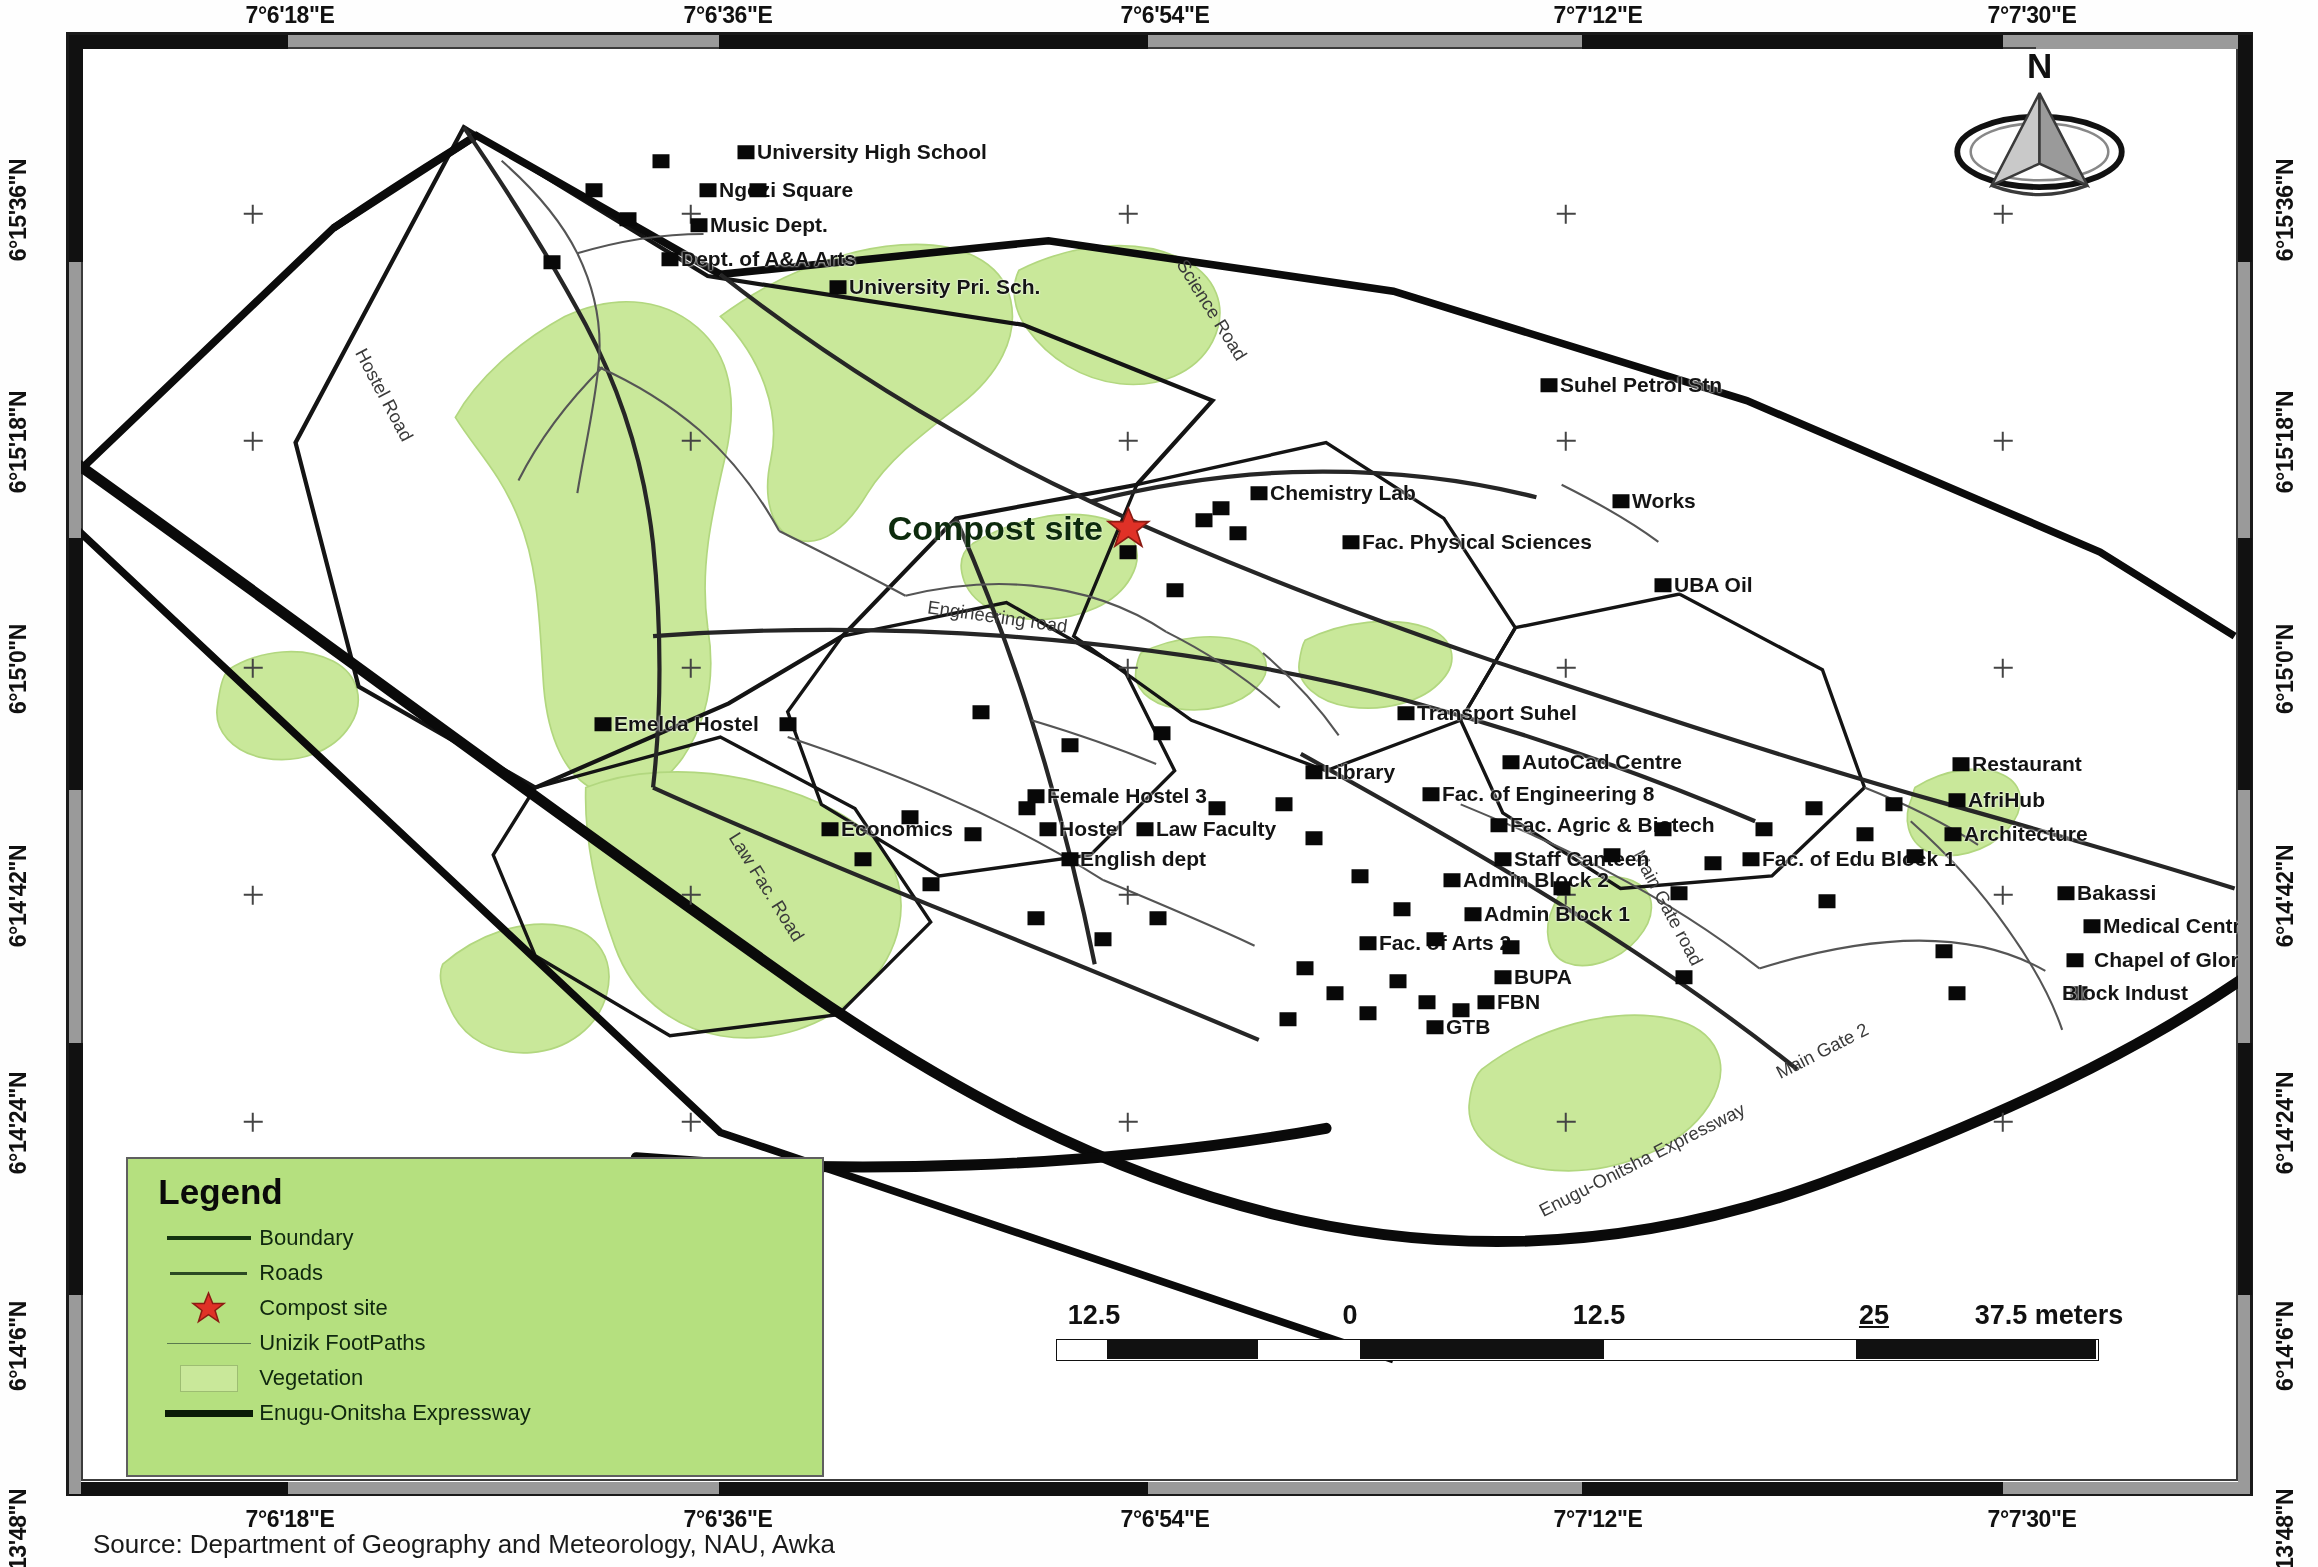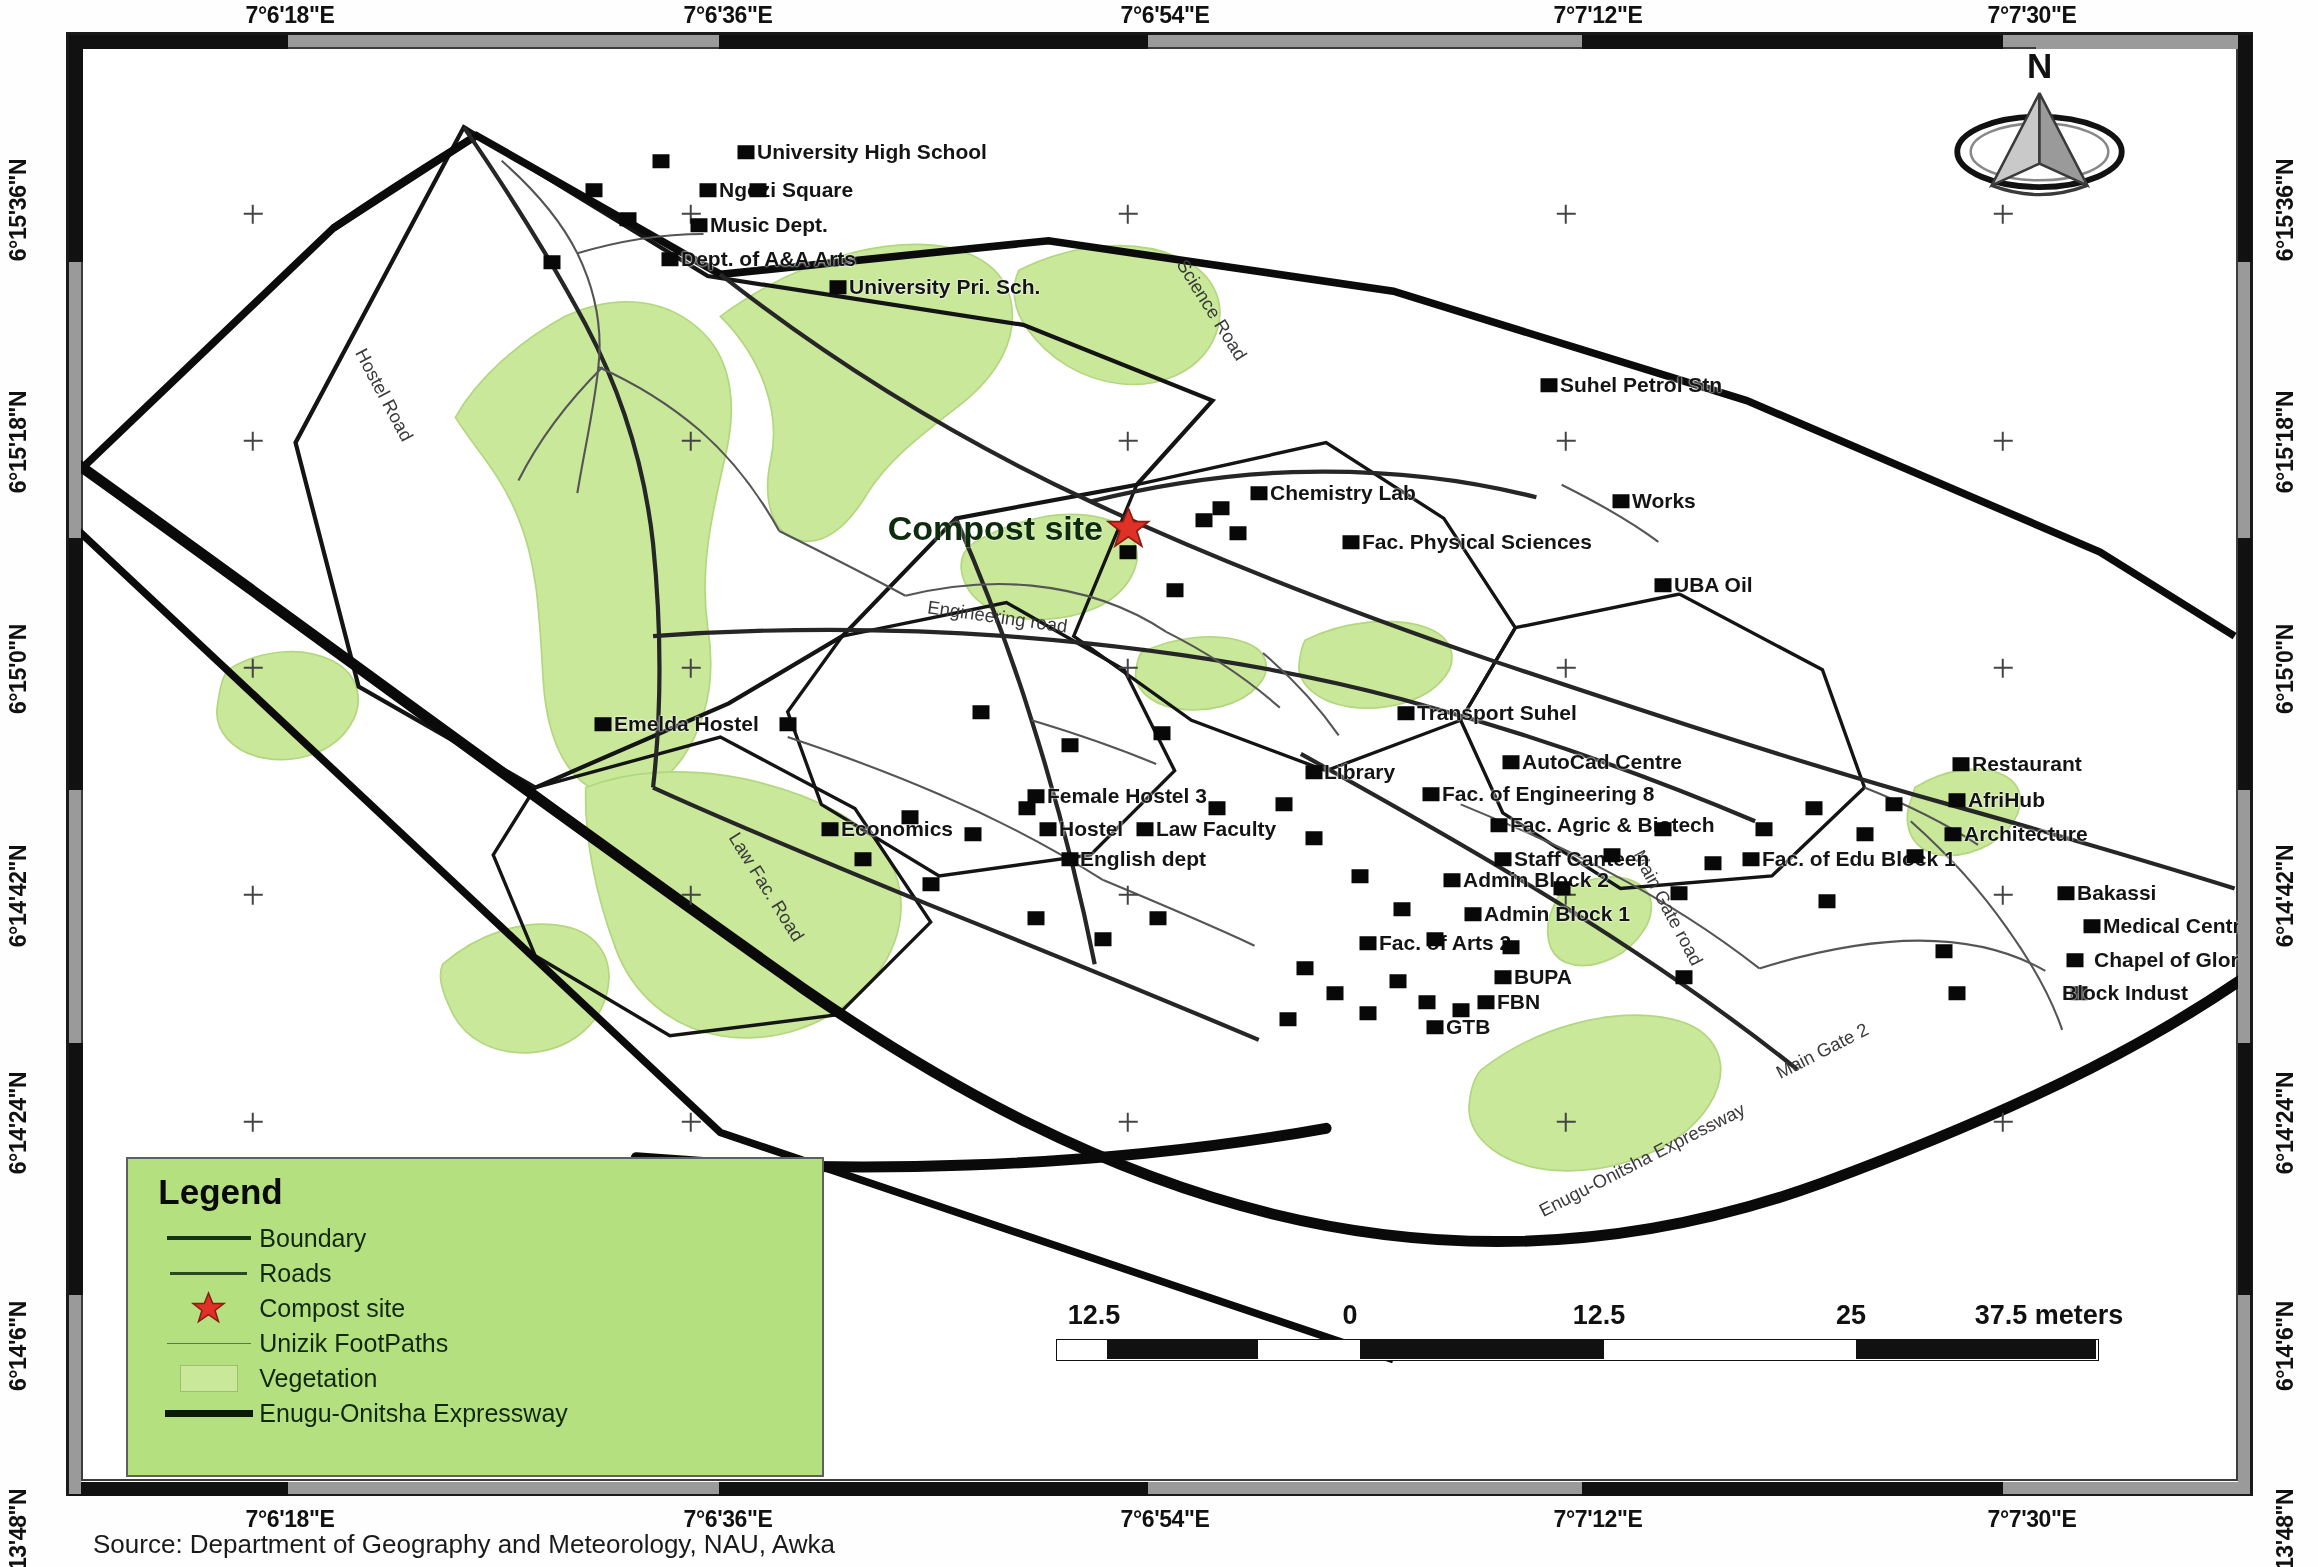--- a/index.html
+++ b/index.html
@@ -143,21 +143,21 @@
     margin-left: 11.8px;
   }
   .leg-sym {
     width: 101px;
     flex: 0 0 101px;
     display: flex;
     align-items: center;
     justify-content: center;
   }
   .leg-text {
-    font-size: 25px;
+    font-size: 22px;
     color: #10280f;
     font-weight: normal;
     white-space: nowrap;
   }
   .sym-boundary { width: 84px; height: 4.2px; background: #14330f; }
   .sym-roads    { width: 77px;  height: 2.5px; background: #2b4a24; }
   .sym-foot     { width: 84px; height: 1.7px; background: #5a7a4e; }
   .sym-express  { width: 88px; height: 6.7px; background: #0a1c07; }
   .sym-dept-box { width: 17px; height: 13.5px; background: #0a0a0a; }
   .sym-veg-box  { width: 56px; height: 25px; background: #c9e89a; border: 0.8px solid #9dbd72; }
@@ -610,21 +610,21 @@
         </span>
       <span class="leg-text">Enugu-Onitsha Expressway</span>
     </div>
   </div>
 
   <div id="scalebar">
     <div class="sb-nums">
       <div class="sb-num" style="left:38px;">12.5</div>
       <div class="sb-num" style="left:294px;">0</div>
       <div class="sb-num" style="left:543px;">12.5</div>
-      <div class="sb-num" style="left:795px;">25</div>
+      <div class="sb-num" style="left:818px;text-decoration:underline;">25</div>
       <div class="sb-num" style="left:993px;">37.5 meters</div>
     </div>
     <div class="sb-bar">
       <div class="sb-seg" style="left:50px;  width:151px;"></div>
       <div class="sb-seg" style="left:303px; width:244px;"></div>
       <div class="sb-seg" style="left:799px; width:240px;"></div>
     </div>
   </div>
 
   <div id="source">Source: Department of Geography and Meteorology, NAU, Awka</div>

